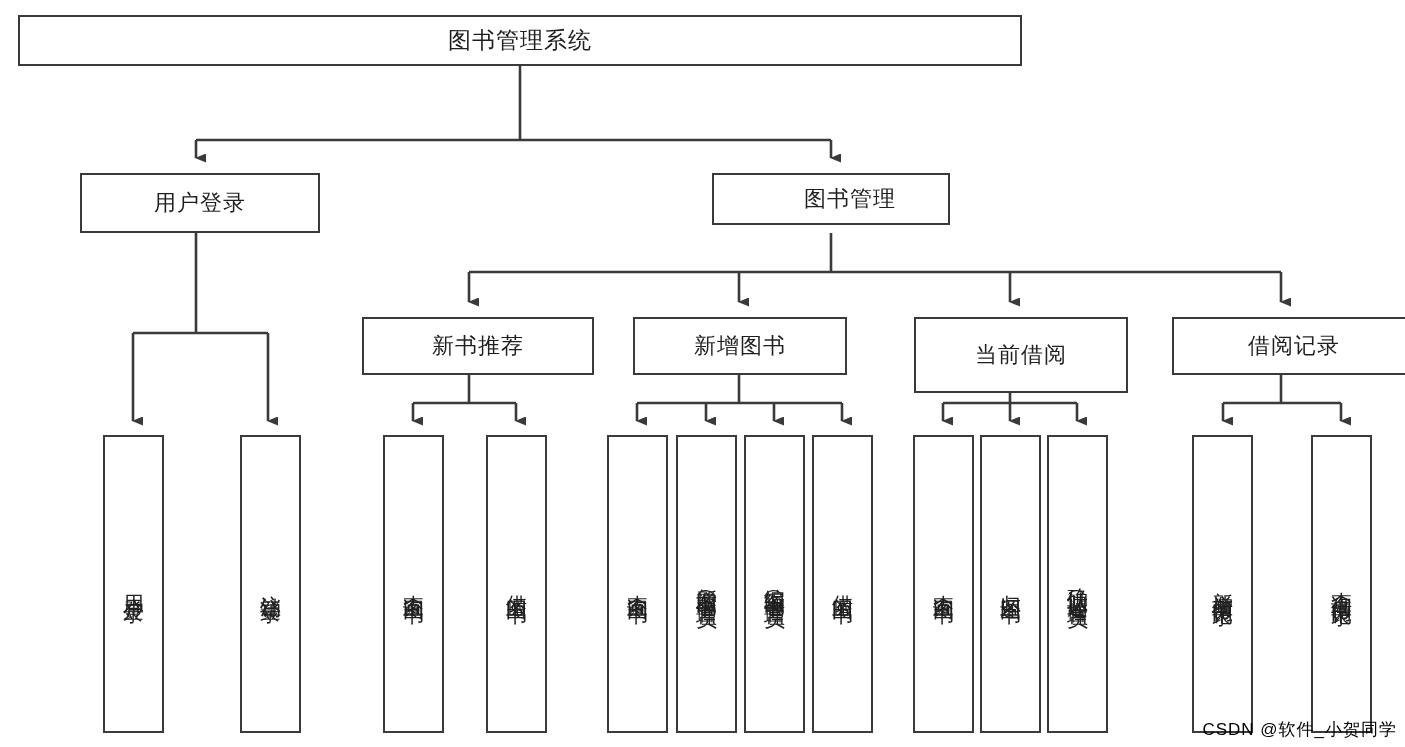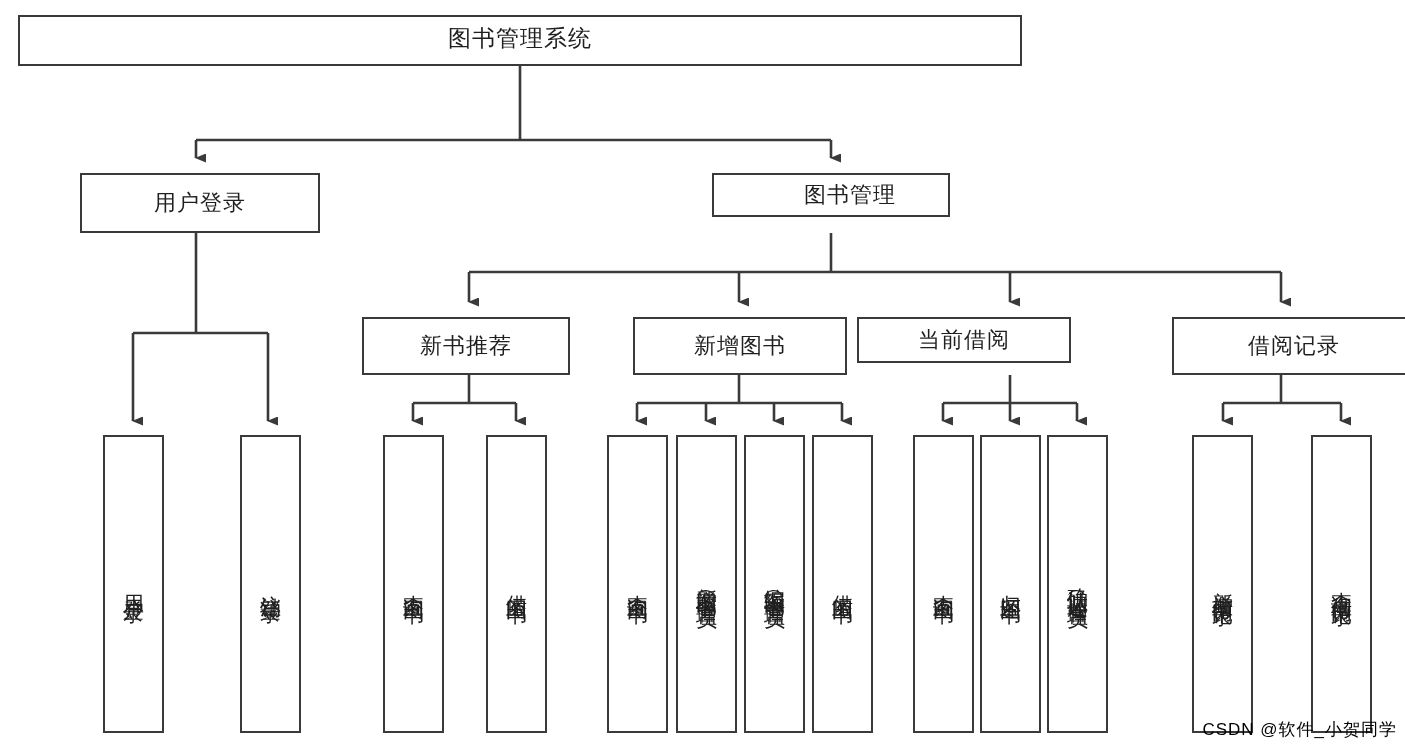--- a/index.html
+++ b/index.html
@@ -36,21 +36,20 @@
     justify-content: center;
     color: #1f1f1f;
   }
   .node.horizontal {
     font-size: 22px;
     line-height: 1.1;
     letter-spacing: 1px;
   }
   .node.root {
     font-size: 23px;
-    font-family: Liberation Mono, monospace;
   }
   .node.vertical {
     writing-mode: vertical-rl;
     text-orientation: upright;
     font-size: 21px;
     line-height: 1.15;
     letter-spacing: 3px;
     padding: 6px 0;
     align-items: center;
     justify-content: center;
@@ -126,33 +125,33 @@
   </svg>
 
   <div class="node horizontal root" style="left:18px; top:15px; width:1004px; height:51px;">
     <span>图书管理系统</span>
   </div>
 
   <div class="node horizontal" style="left:80px; top:173px; width:240px; height:60px;">
     <span>用户登录</span>
   </div>
 
-  <div class="node horizontal" style="left:712px; top:173px; width:238px; height:44px;padding-left:38px;">
+  <div class="node horizontal" style="left:712px; top:173px; width:238px; height:52px;padding-left:38px;">
     <span>图书管理</span>
   </div>
 
-  <div class="node horizontal" style="left:362px; top:317px; width:208px; height:58px;">
+  <div class="node horizontal" style="left:362px; top:317px; width:232px; height:58px;">
     <span>新书推荐</span>
   </div>
 
   <div class="node horizontal" style="left:633px; top:317px; width:214px; height:58px;">
     <span>新增图书</span>
   </div>
 
-  <div class="node horizontal" style="left:857px; top:317px; width:214px; height:46px;">
+  <div class="node horizontal" style="left:914px; top:317px; width:214px; height:76px;">
     <span>当前借阅</span>
   </div>
 
   <div class="node horizontal" style="left:1172px; top:317px; width:244px; height:58px;">
     <span>借阅记录</span>
   </div>
 
   <div class="node vertical" style="left:103px; top:435px; width:61px; height:298px;">
     <span class="vlabel">用户登录</span>
   </div>

